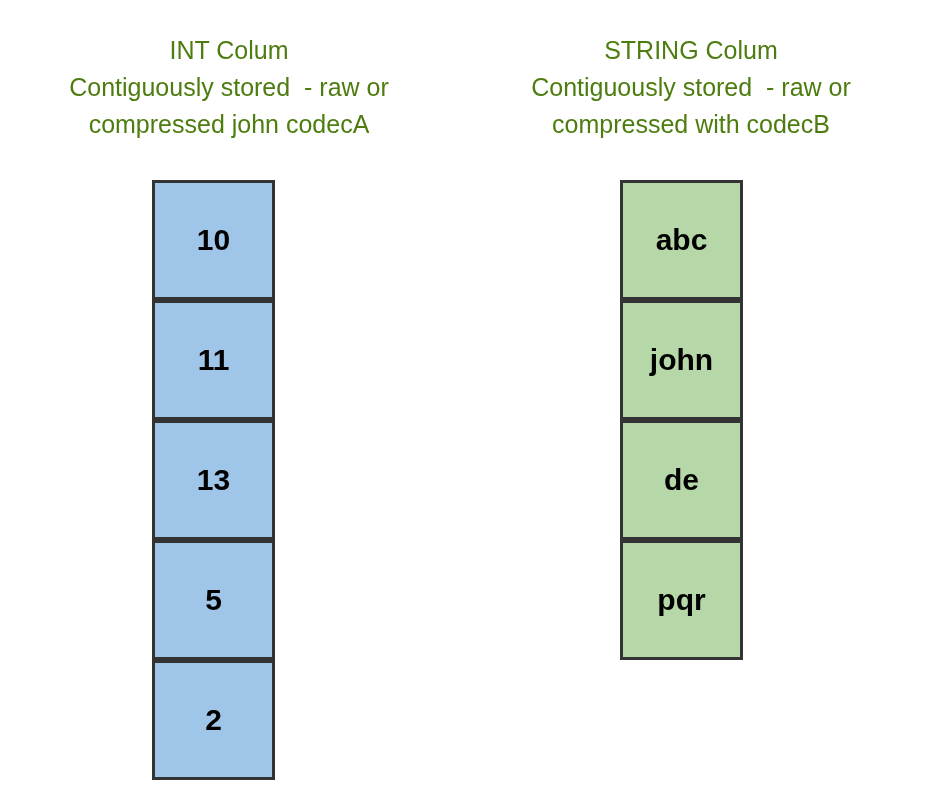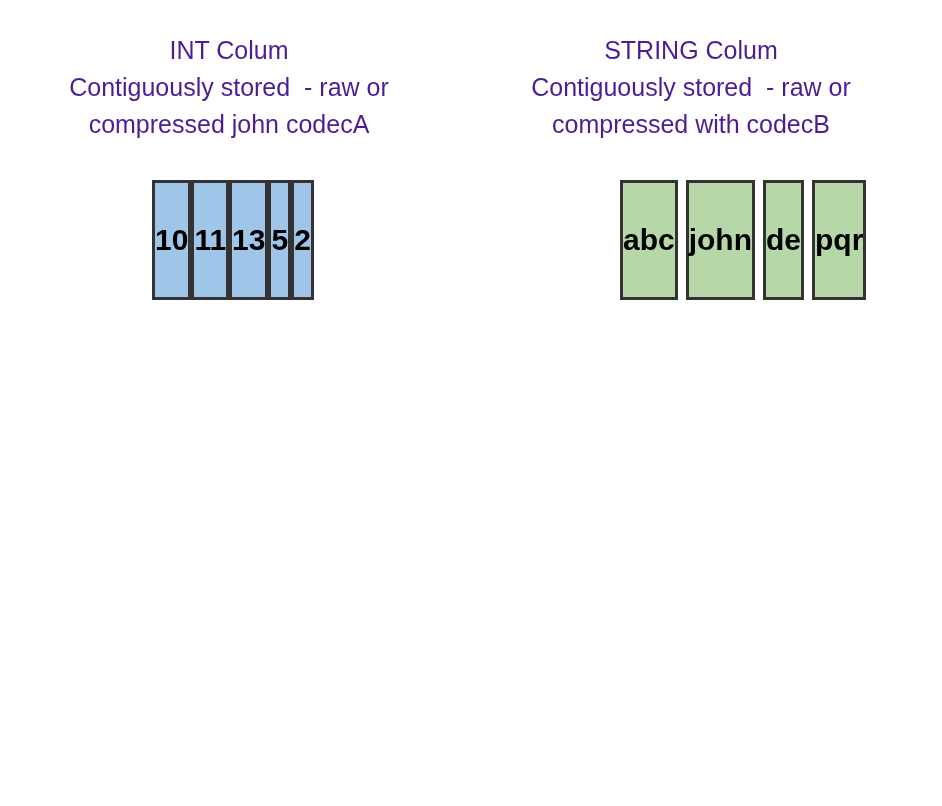--- a/index.html
+++ b/index.html
@@ -19,34 +19,34 @@
     inset: 0;
     background: #ffffff;
   }
   .title {
     position: absolute;
     top: 32px;
     text-align: center;
     font-size: 25px;
     line-height: 37px;
     font-weight: 400;
-    color: #4c1d95;
+    color: #4d7c0f;
   }
   .title .line {
     white-space: pre; 
   }
   .title-left  { left: 8px;   width: 442px; }
   .title-right { left: 462px; width: 458px; }
 
   .stack {
     position: absolute;
     top: 180px;
     width: 108px;
     display: flex;
-    flex-direction: row;
+    flex-direction: column;
   }
   .stack-left  { left: 152px; }
   .stack-right { left: 612px; }
 
   .cell {
     box-sizing: border-box;
     width: 123px;
     height: 120px;
     border: 3px solid #333333;
     display: flex;

